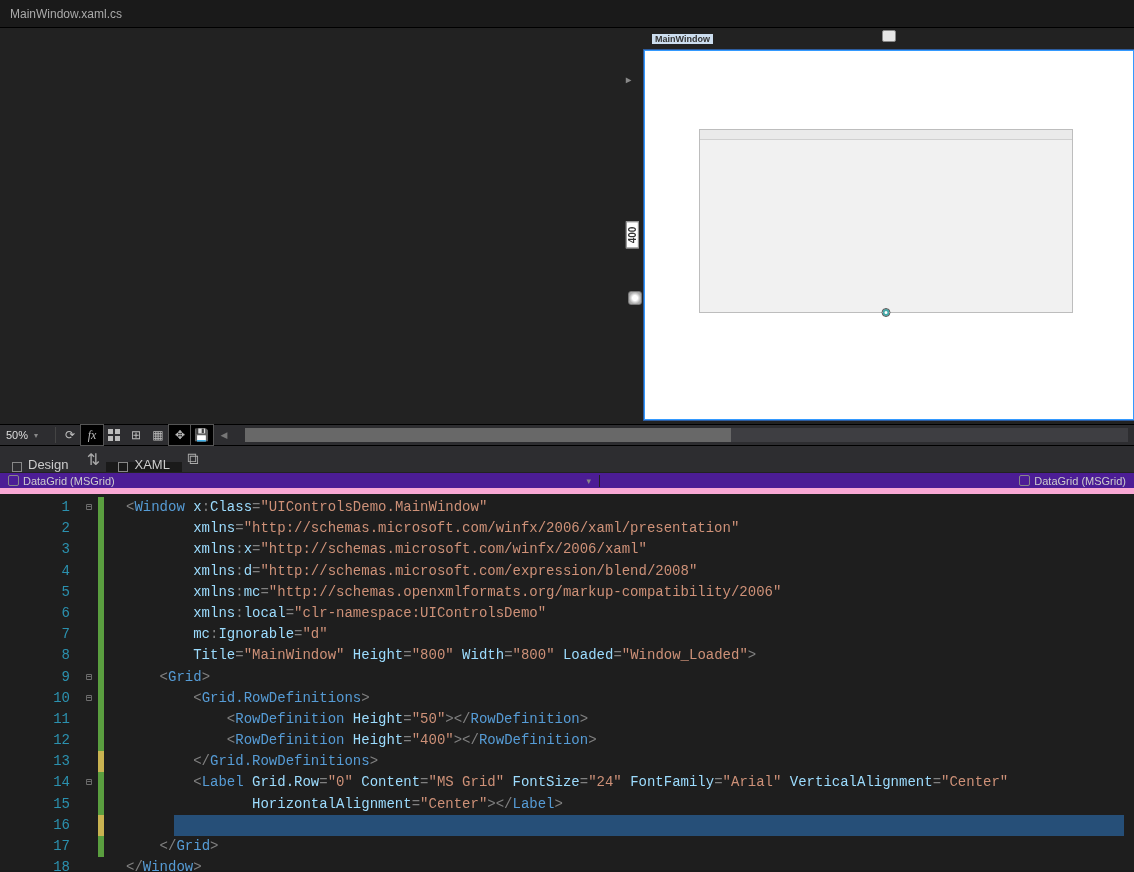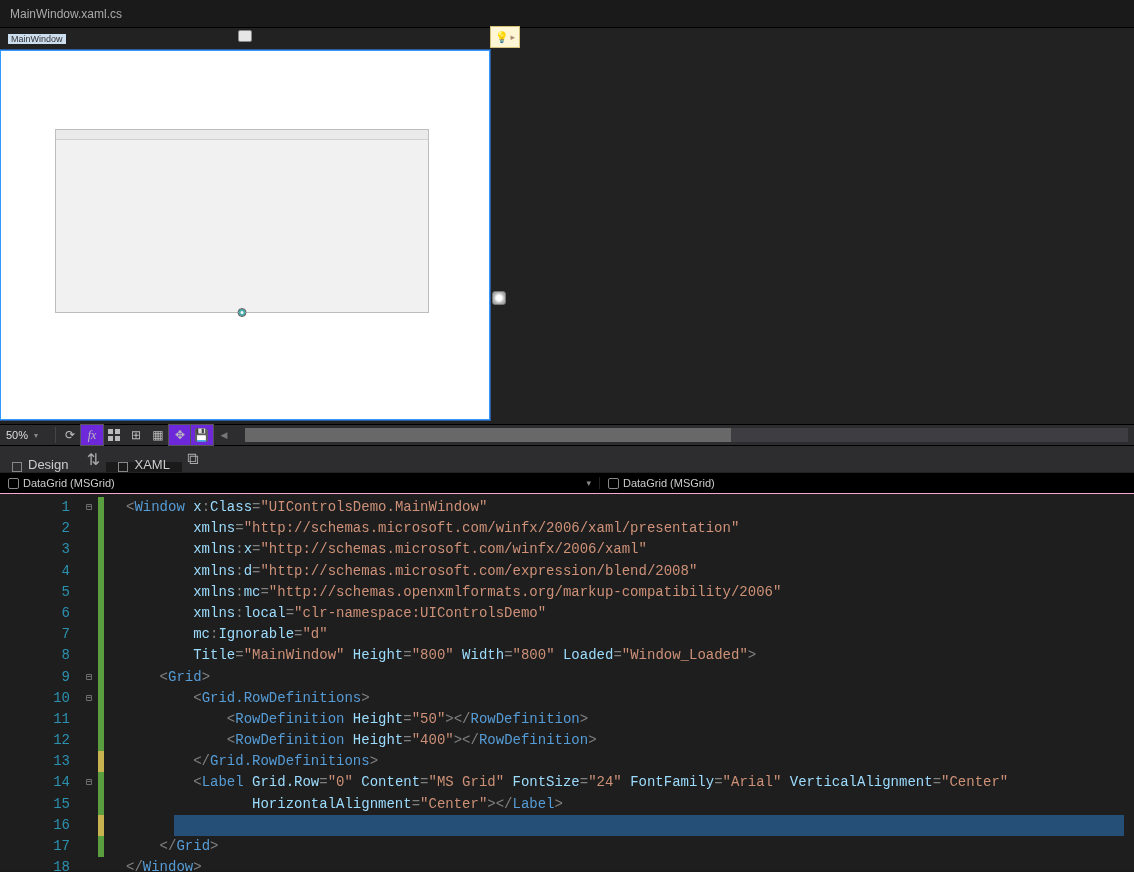--- a/index.html
+++ b/index.html
@@ -3,52 +3,52 @@
 <meta charset="utf-8">
 <style>
 * { margin:0; padding:0; box-sizing:border-box; }
 body { width:1134px; height:872px; background:#1a1a1a; font-family:"Segoe UI",Arial,sans-serif; color:#ccc; overflow:hidden; }
 .tabbar { height:28px; background:#1a1a1a; display:flex; align-items:stretch; border-bottom:1px solid #000; }
 .tab { display:flex; align-items:center; padding:0 10px; font-size:12px; cursor:pointer; position:relative; }
 .tab.active { background:#007acc; color:#fff; }
 .tab .pin { margin-left:10px; font-size:10px; }
 .tab .close { margin-left:8px; font-size:13px; }
 .tab.inactive { color:#aaa; }
-.designer { height:396px; background:#222; display:flex; justify-content:flex-start; align-items:flex-start; padding-top:8px; position:relative; }
+.designer { height:396px; background:#222; display:flex; justify-content:flex-end; align-items:flex-start; padding-top:8px; position:relative;font-weight:bold; }
 .mainwindow-wrap { position:relative; }
 .mw-label { position:absolute; top:-2px; left:8px; font-size:9px; color:#333; background:#cde; padding:0 3px; z-index:2; }
 .canvas { width:490px; height:370px; background:#fff; border:1px solid #3399ff; position:relative; margin-top:14px; box-shadow:0 0 0 1px #2d5c9e; }
 .canvas-title { font-size:17px; text-align:center; color:#000; font-family:Arial; padding:6px 0; border-bottom:1px solid #7fb3e6; }
 .datagrid { position:absolute; left:54px; top:78px; width:374px; height:184px; background:#f1f1f1; border:1px solid #bdbdbd; }
 .datagrid-header { height:10px; background:#eaeaea; border-bottom:1px solid #d0d0d0; }
 .sel-circle { position:absolute; width:9px; height:9px; border:1px solid #555; border-radius:50%; background:#fff; left:50%; bottom:-5px; transform:translateX(-50%); box-shadow:inset 0 0 0 2px #4aa; }
 .size-tag { position:absolute; left:-26px; top:50%; transform:translateY(-50%) rotate(-90deg); background:#fff; border:1px solid #888; font-size:10px; padding:0 4px; color:#333; }
 .bulb { position:absolute; right:-30px; top:-10px; width:30px; height:22px; background:#fff6d6; border:1px solid #d4c078; display:flex; align-items:center; justify-content:center; gap:2px; color:#a87; font-size:11px; }
 .handle { position:absolute; width:14px; height:14px; background:radial-gradient(circle,#fff 30%,#aaa 70%); border:1px solid #777; border-radius:3px; }
 .handle.left { left:-16px; top:255px; }
 .handle.right { right:-16px; top:255px; }
 .cliptab { position:absolute; top:-6px; left:50%; transform:translateX(-50%); width:14px; height:12px; background:#e6e6e6; border:1px solid #888; border-radius:2px; }
 .arrow-l { position:absolute; left:-18px; top:38px; color:#888; font-size:10px; }
 
 .toolbar { height:22px; background:#2d2d30; display:flex; align-items:center; padding:0 6px; gap:0; border-top:1px solid #000; border-bottom:1px solid #000; }
 .zoomsel { font-size:11px; color:#ddd; width:46px; display:flex; align-items:center; gap:6px; }
 .tb-btn { width:22px; height:20px; display:flex; align-items:center; justify-content:center; color:#bbb; font-size:12px; cursor:pointer; }
-.tb-btn.active { background:#6d28d9; outline:1px solid #555; }
+.tb-btn.active { background:#000000; outline:1px solid #555; }
 .tb-sep { width:1px; height:16px; background:#444; margin:0 3px; }
 .hscroll { flex:1; height:14px; background:#3e3e42; margin-left:10px; position:relative; }
 .hscroll-thumb { position:absolute; left:0; width:55%; height:100%; background:#686868; }
 
 .panetabs { height:26px; background:#2d2d30; display:flex; align-items:stretch; }
 .ptab { display:flex; align-items:flex-end; gap:6px; padding:0 12px; font-size:13px; color:#ccc; cursor:pointer;margin-top:16px; }
 .ptab.active { background:#1a1a1a; }
 .ptab .sq { width:10px; height:10px; border:1px solid #888; }
 .swap { width:26px; display:flex; align-items:center; justify-content:center; color:#aaa; }
 .popout { width:22px; display:flex; align-items:center; justify-content:center; color:#aaa; }
 
-.bcbar { height:22px; background:#000000; display:flex; align-items:center; font-size:11px; border-top:1px solid #222; border-bottom:1px solid #f9a8d4; }
+.bcbar { height:22px; background:#4c1d95; display:flex; align-items:center; font-size:11px; border-top:1px solid #222; border-bottom:6px solid #f9a8d4;justify-content:space-between; }
 .bc-cell { display:flex; align-items:center; gap:4px; padding:0 8px; color:#ccc; }
 .bc-cell .ico { width:11px; height:11px; border:1px solid #888; border-radius:2px; }
 .bc-cell.first { width:600px; border-right:1px solid #222; }
 .bc-cell .dd { color:#888; font-size:9px; }
 
 .editor { height:376px; background:#1e1e1e; display:flex; font-family:Consolas,"Courier New",monospace; font-size:14px; line-height:21.2px; }
 .gutter { width:80px; text-align:right; color:#2b91af; padding:3px 10px 0 0; user-select:none; position:relative; }
 .gutter .ln { height:21.2px; }
 .marks { width:18px; padding-top:3px; }
 .marks .m { height:21.2px; display:flex; align-items:center; justify-content:center; color:#888; font-size:10px; }

